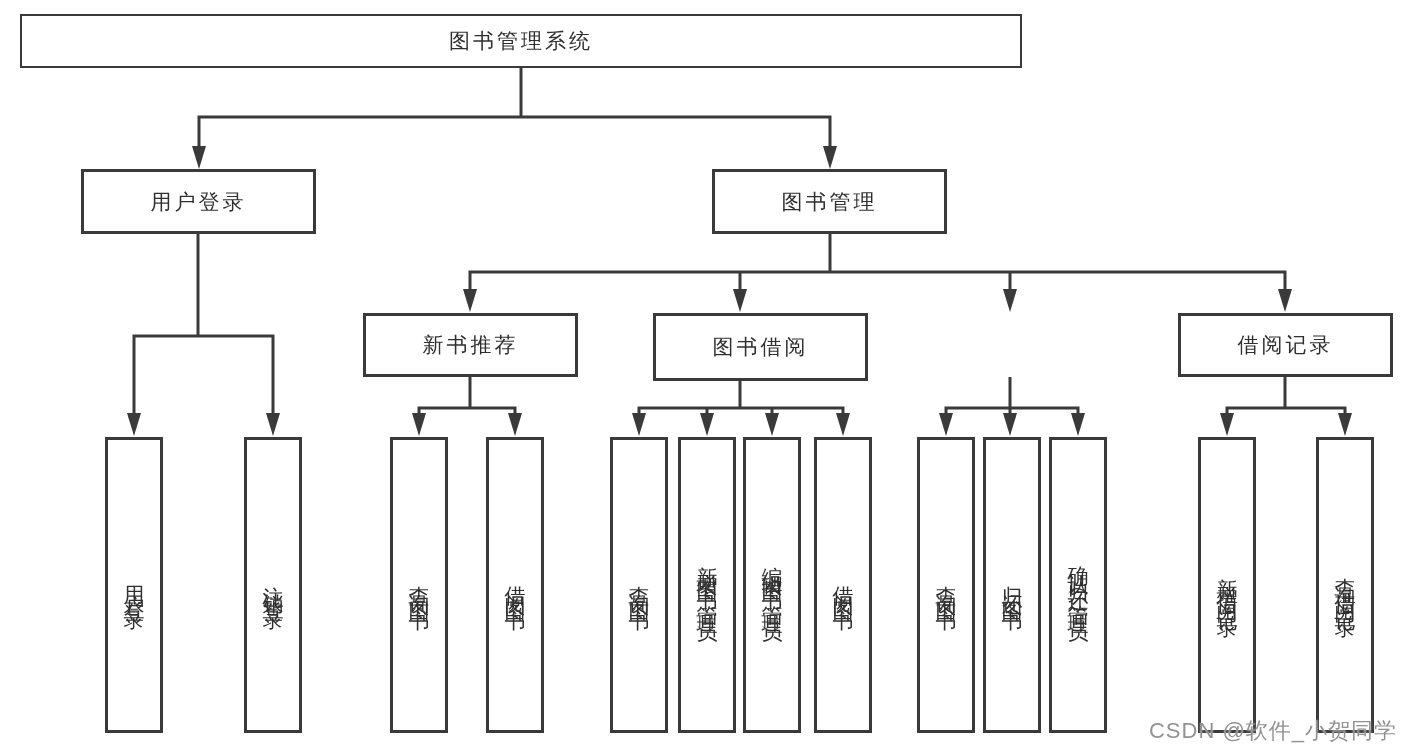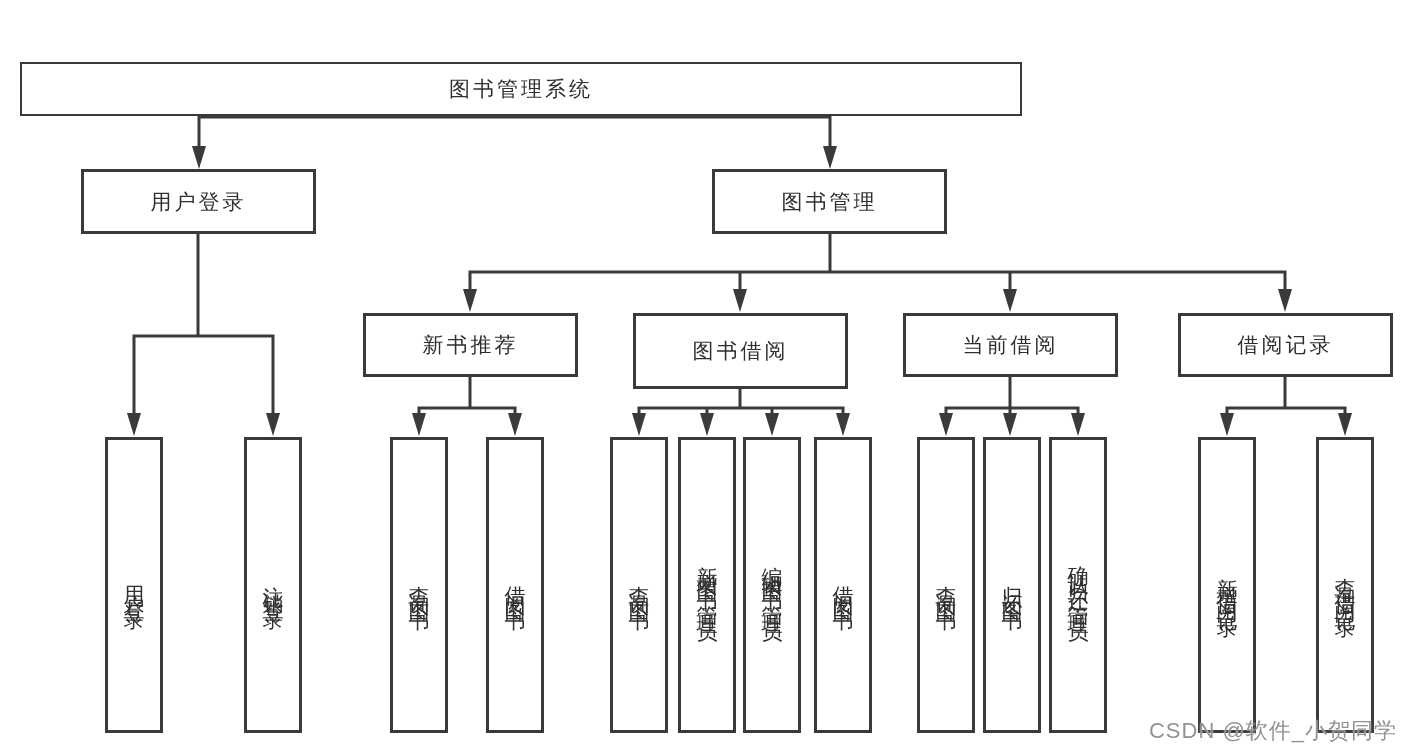--- a/index.html
+++ b/index.html
@@ -21,21 +21,21 @@
   svg.connectors polygon{fill:var(--line);stroke:none;}
   .node{
     position:absolute;box-sizing:border-box;
     background:var(--bg);
     border:3px solid var(--line);
     display:flex;align-items:center;justify-content:center;
     color:var(--text);
     font-size:21px;letter-spacing:3px;
     z-index:2;white-space:nowrap;
   }
-  .node.root{border-width:2px;margin-top:48px;}
+  .node.root{border-width:2px;}
   .node.leaf{
     writing-mode:vertical-rl;
     letter-spacing:8px;
     font-size:21px;
     white-space:normal;
     text-align:center;
   }
   .watermark{
     position:absolute;right:8px;top:716px;z-index:3;
     font-size:22px;letter-spacing:1px;
@@ -116,25 +116,22 @@
   <div class="node" style="left:81px;top:169px;width:235px;height:65px;">
     <span>用户登录</span>
   </div>
   <div class="node" style="left:712px;top:169px;width:235px;height:65px;">
     <span>图书管理</span>
   </div>
 
   <div class="node" style="left:363px;top:313px;width:215px;height:64px;">
     <span>新书推荐</span>
   </div>
-  <div class="node" style="left:633px;top:313px;width:215px;height:76px;">
+  <div class="node" style="left:653px;top:313px;width:215px;height:68px;">
     <span>图书借阅</span>
-  </div>
-  <div class="node" style="left:903px;top:313px;width:215px;height:64px;">
-    <span>当前借阅</span>
   </div>
   <div class="node" style="left:1178px;top:313px;width:215px;height:64px;">
     <span>借阅记录</span>
   </div>
 
   <div class="node leaf" style="left:105px;top:437px;width:58px;height:296px;">
     <span>用户登录</span>
   </div>
   <div class="node leaf" style="left:244px;top:437px;width:58px;height:296px;">
     <span>注销登录</span>

